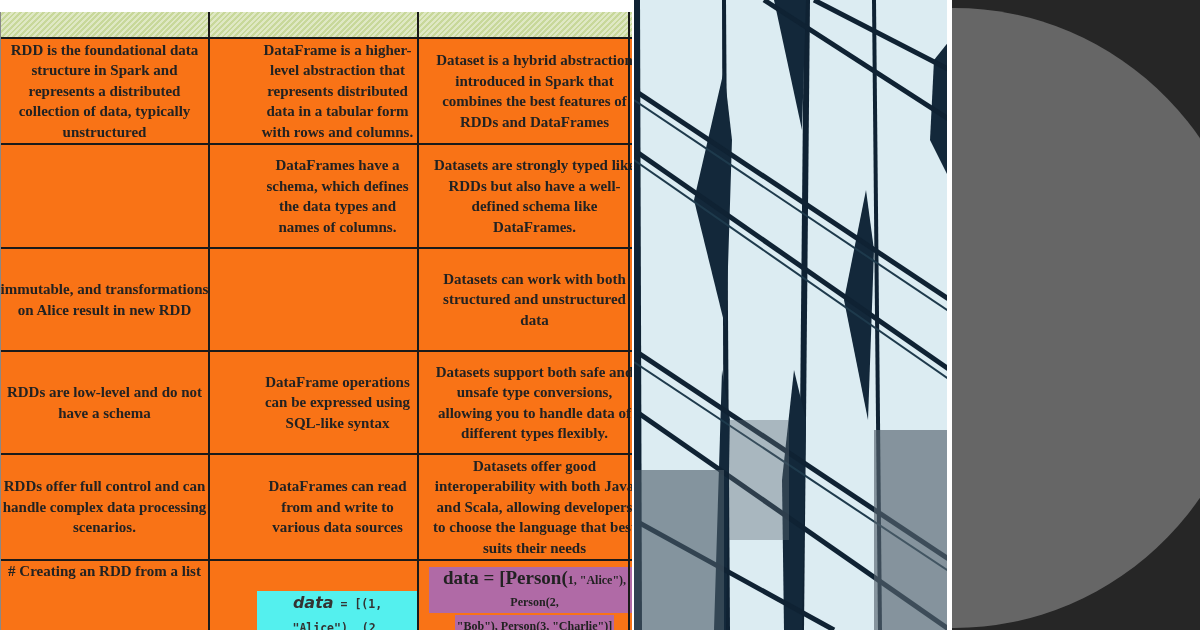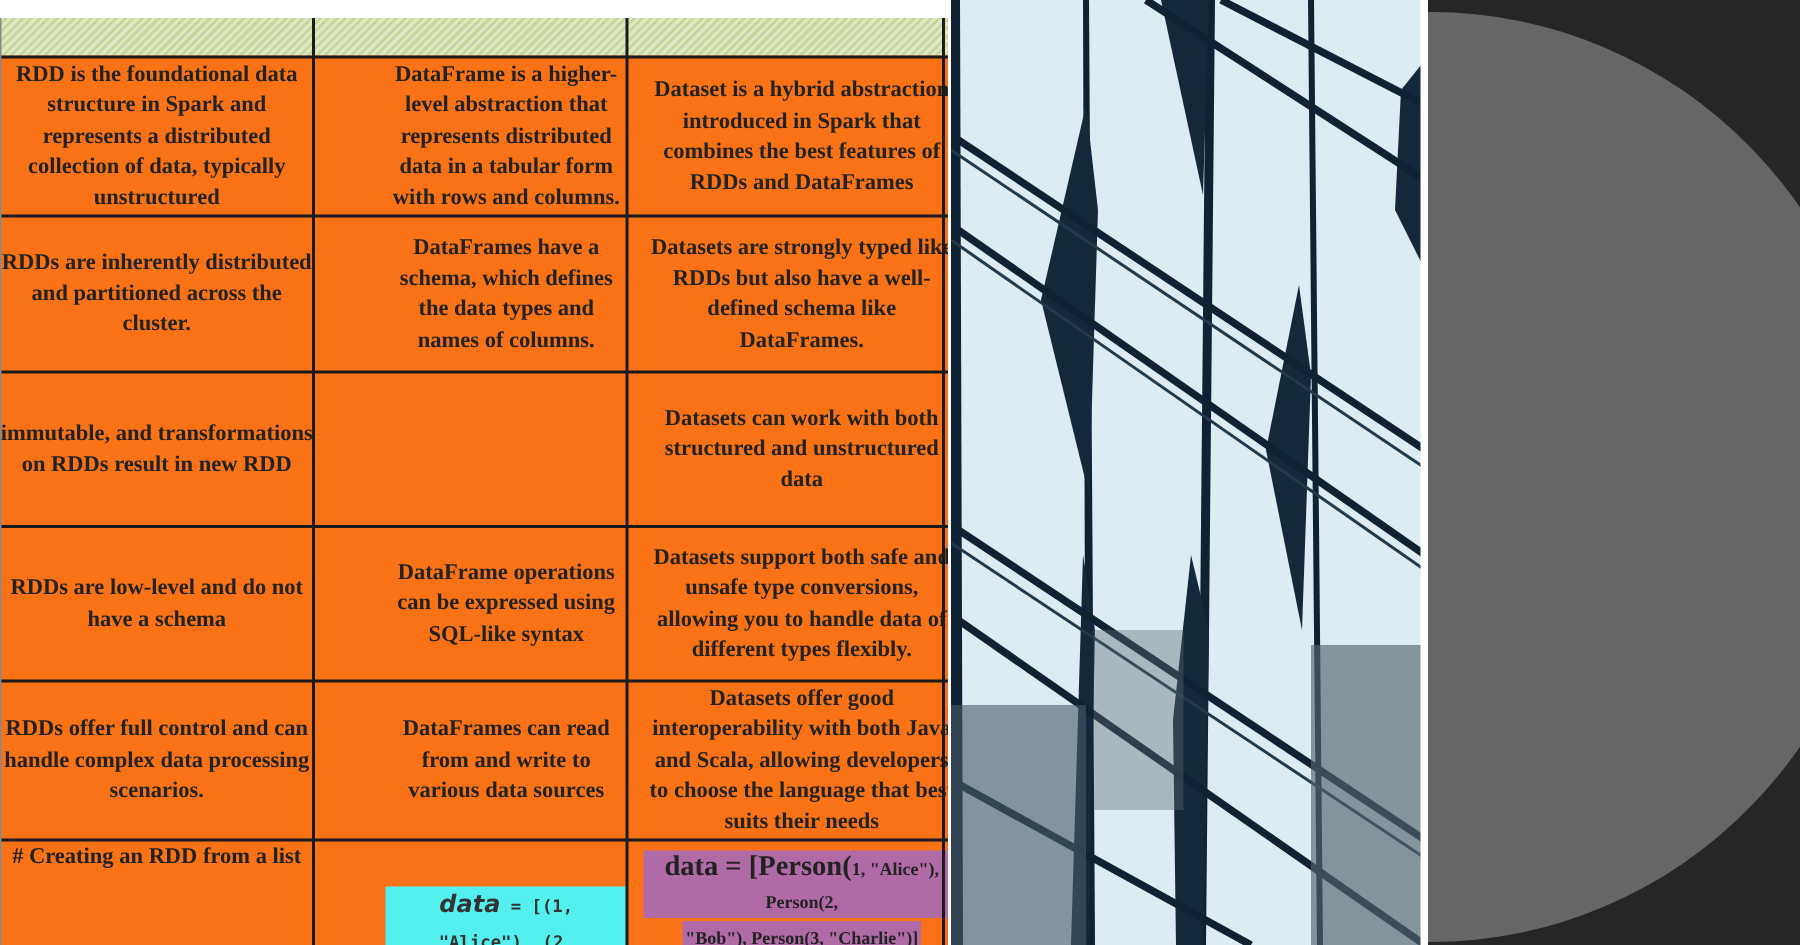--- a/index.html
+++ b/index.html
@@ -31,27 +31,26 @@
 <div class="table-wrap">
   <div class="header"></div>
 
   <div class="row" style="top:27px;height:104px;">
     <div class="cell c0">RDD is the foundational data structure in Spark and represents a distributed collection of data, typically unstructured</div>
     <div class="cell c1">DataFrame is a higher-level abstraction that represents distributed data in a tabular form with rows and columns.</div>
     <div class="cell c2">Dataset is a hybrid abstraction introduced in Spark that combines the best features of RDDs and DataFrames</div>
   </div>
 
   <div class="row" style="top:133px;height:102px;">
-    <div class="cell c0">RDDs are inherently distributed and partitioned across the cluster.</div>
     <div class="cell c1">DataFrames have a schema, which defines the data types and names of columns.</div>
     <div class="cell c2">Datasets are strongly typed like RDDs but also have a well-defined schema like DataFrames.</div>
   </div>
 
   <div class="row" style="top:237px;height:101px;">
-    <div class="cell c0">immutable, and transformations on RDDs result in new RDD</div>
+    <div class="cell c0">immutable, and transformations on Alice result in new RDD</div>
     <div class="cell c2">Datasets can work with both structured and unstructured data</div>
   </div>
 
   <div class="row" style="top:340px;height:101px;">
     <div class="cell c1">DataFrame operations can be expressed using SQL-like syntax</div>
     <div class="cell c0">RDDs are low-level and do not have a schema</div>
     <div class="cell c2">Datasets support both safe and unsafe type conversions, allowing you to handle data of different types flexibly.</div>
   </div>
 
   <div class="row" style="top:443px;height:104px;">

